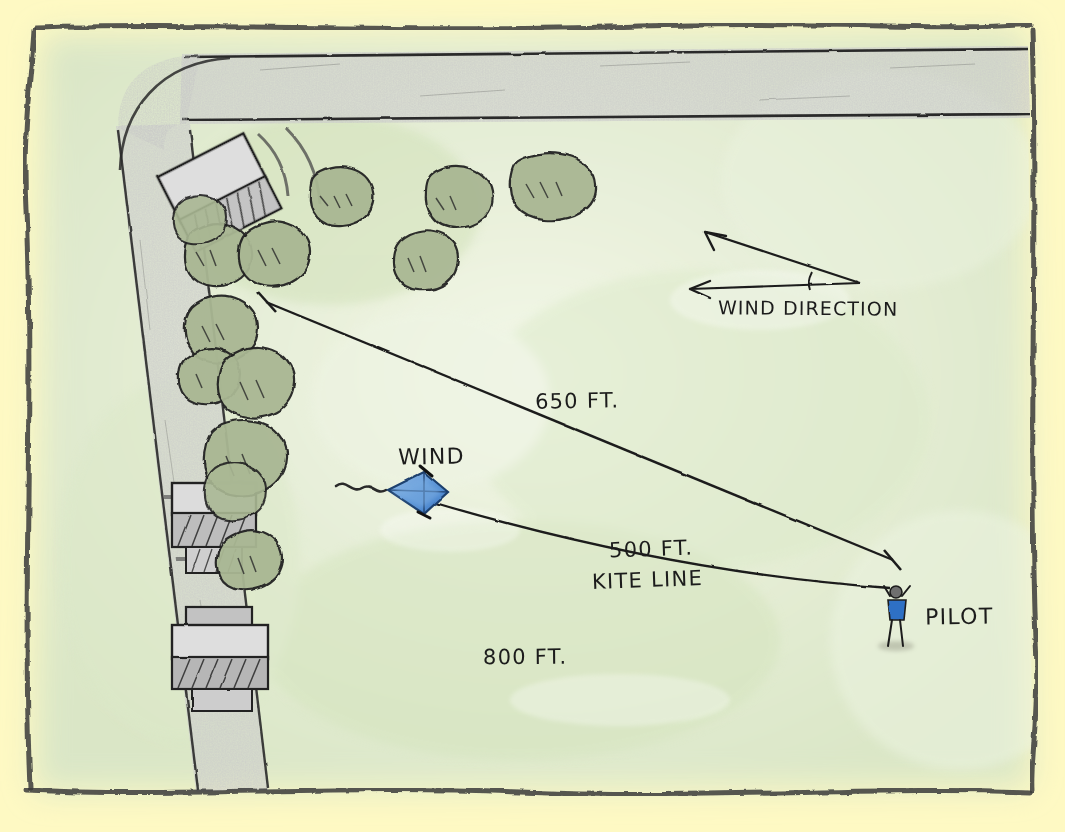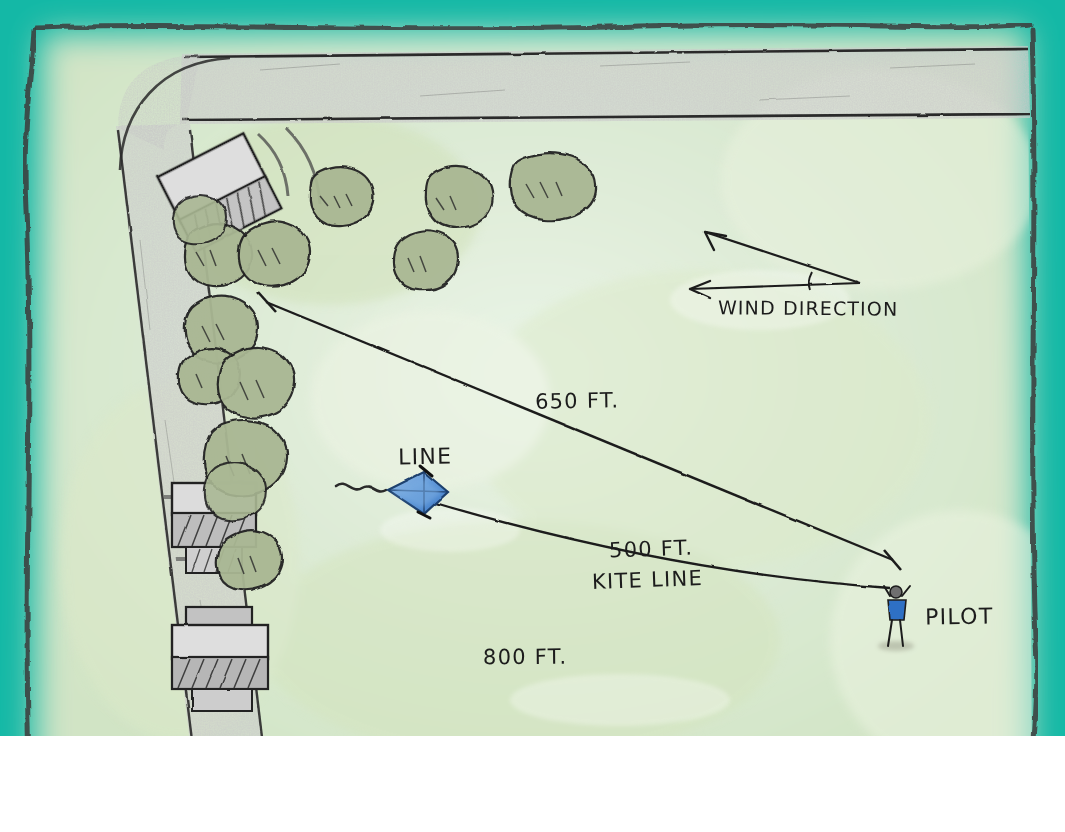--- a/index.html
+++ b/index.html
@@ -7,22 +7,22 @@
     margin: 0;
     padding: 0;
     background: #ffffff;
   }
   body {
     font-family: "DejaVu Sans", sans-serif;
   }
   #stage {
     position: relative;
     width: 1065px;
-    height: 736px;
-    background: #14b8a6;
+    height: 832px;
+    background: #fef9c3;
     overflow: hidden;
   }
   #scene {
     position: absolute;
     inset: 0;
     width: 1065px;
     height: 832px;
   }
   .lbl {
     position: absolute;
@@ -314,17 +314,17 @@
   <div class="lbl" style="left:718px; top:297px; font-size:19px; transform:rotate(0.5deg);">WIND DIRECTION</div>
 
   <div class="lbl" style="left:535px; top:389px; font-size:21px; transform:rotate(-1deg);">650 FT.</div>
 
   <div class="lbl" style="left:609px; top:537px; font-size:21px; transform:rotate(-2deg);">500 FT.</div>
 
   <div class="lbl" style="left:592px; top:568px; font-size:21px; transform:rotate(-2deg);">KITE LINE</div>
 
   <div class="lbl" style="left:483px; top:645px; font-size:21px; transform:rotate(-0.5deg);">800 FT.</div>
 
-  <div class="lbl" style="left:398px; top:444px; font-size:22px; transform:rotate(-1deg);">LINE</div>
+  <div class="lbl" style="left:398px; top:444px; font-size:22px; transform:rotate(-1deg);">WIND</div>
 
   <div class="lbl" style="left:925px; top:604px; font-size:22px; transform:rotate(-1deg);">PILOT</div>
 
 </div>
 
 </body></html>

